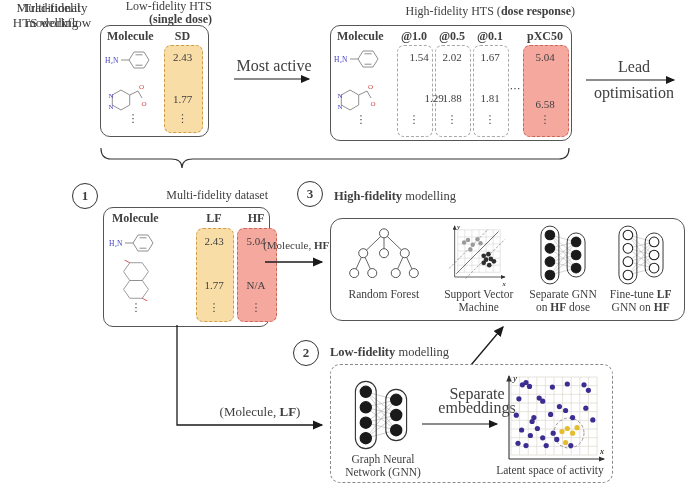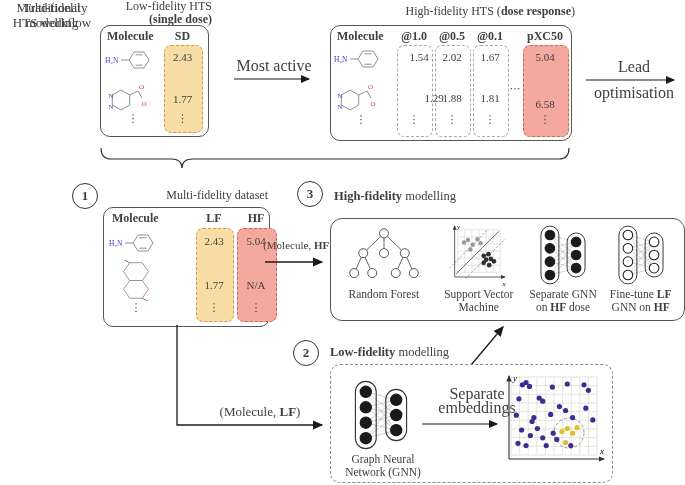--- a/index.html
+++ b/index.html
@@ -469,15 +469,16 @@
           <circle cx="69.8" cy="74.6" r="2.6" fill="#3b2d91"></circle>
         </g>
       <g>
           <circle cx="61" cy="60.6" r="2.6" fill="#e3bd2d"></circle>
           <circle cx="66.3" cy="57.5" r="2.6" fill="#e3bd2d"></circle>
           <circle cx="71.6" cy="62.2" r="2.6" fill="#e3bd2d"></circle>
           <circle cx="76" cy="56.7" r="2.6" fill="#e3bd2d"></circle>
           <circle cx="64.6" cy="71.5" r="2.6" fill="#e3bd2d"></circle>
         </g>
     </svg>
+    <div class="abs caption" style="left:156px;top:99px;width:126px;">Latent space of activity</div>
   </div>
 
 </div>
 
 </body></html>

